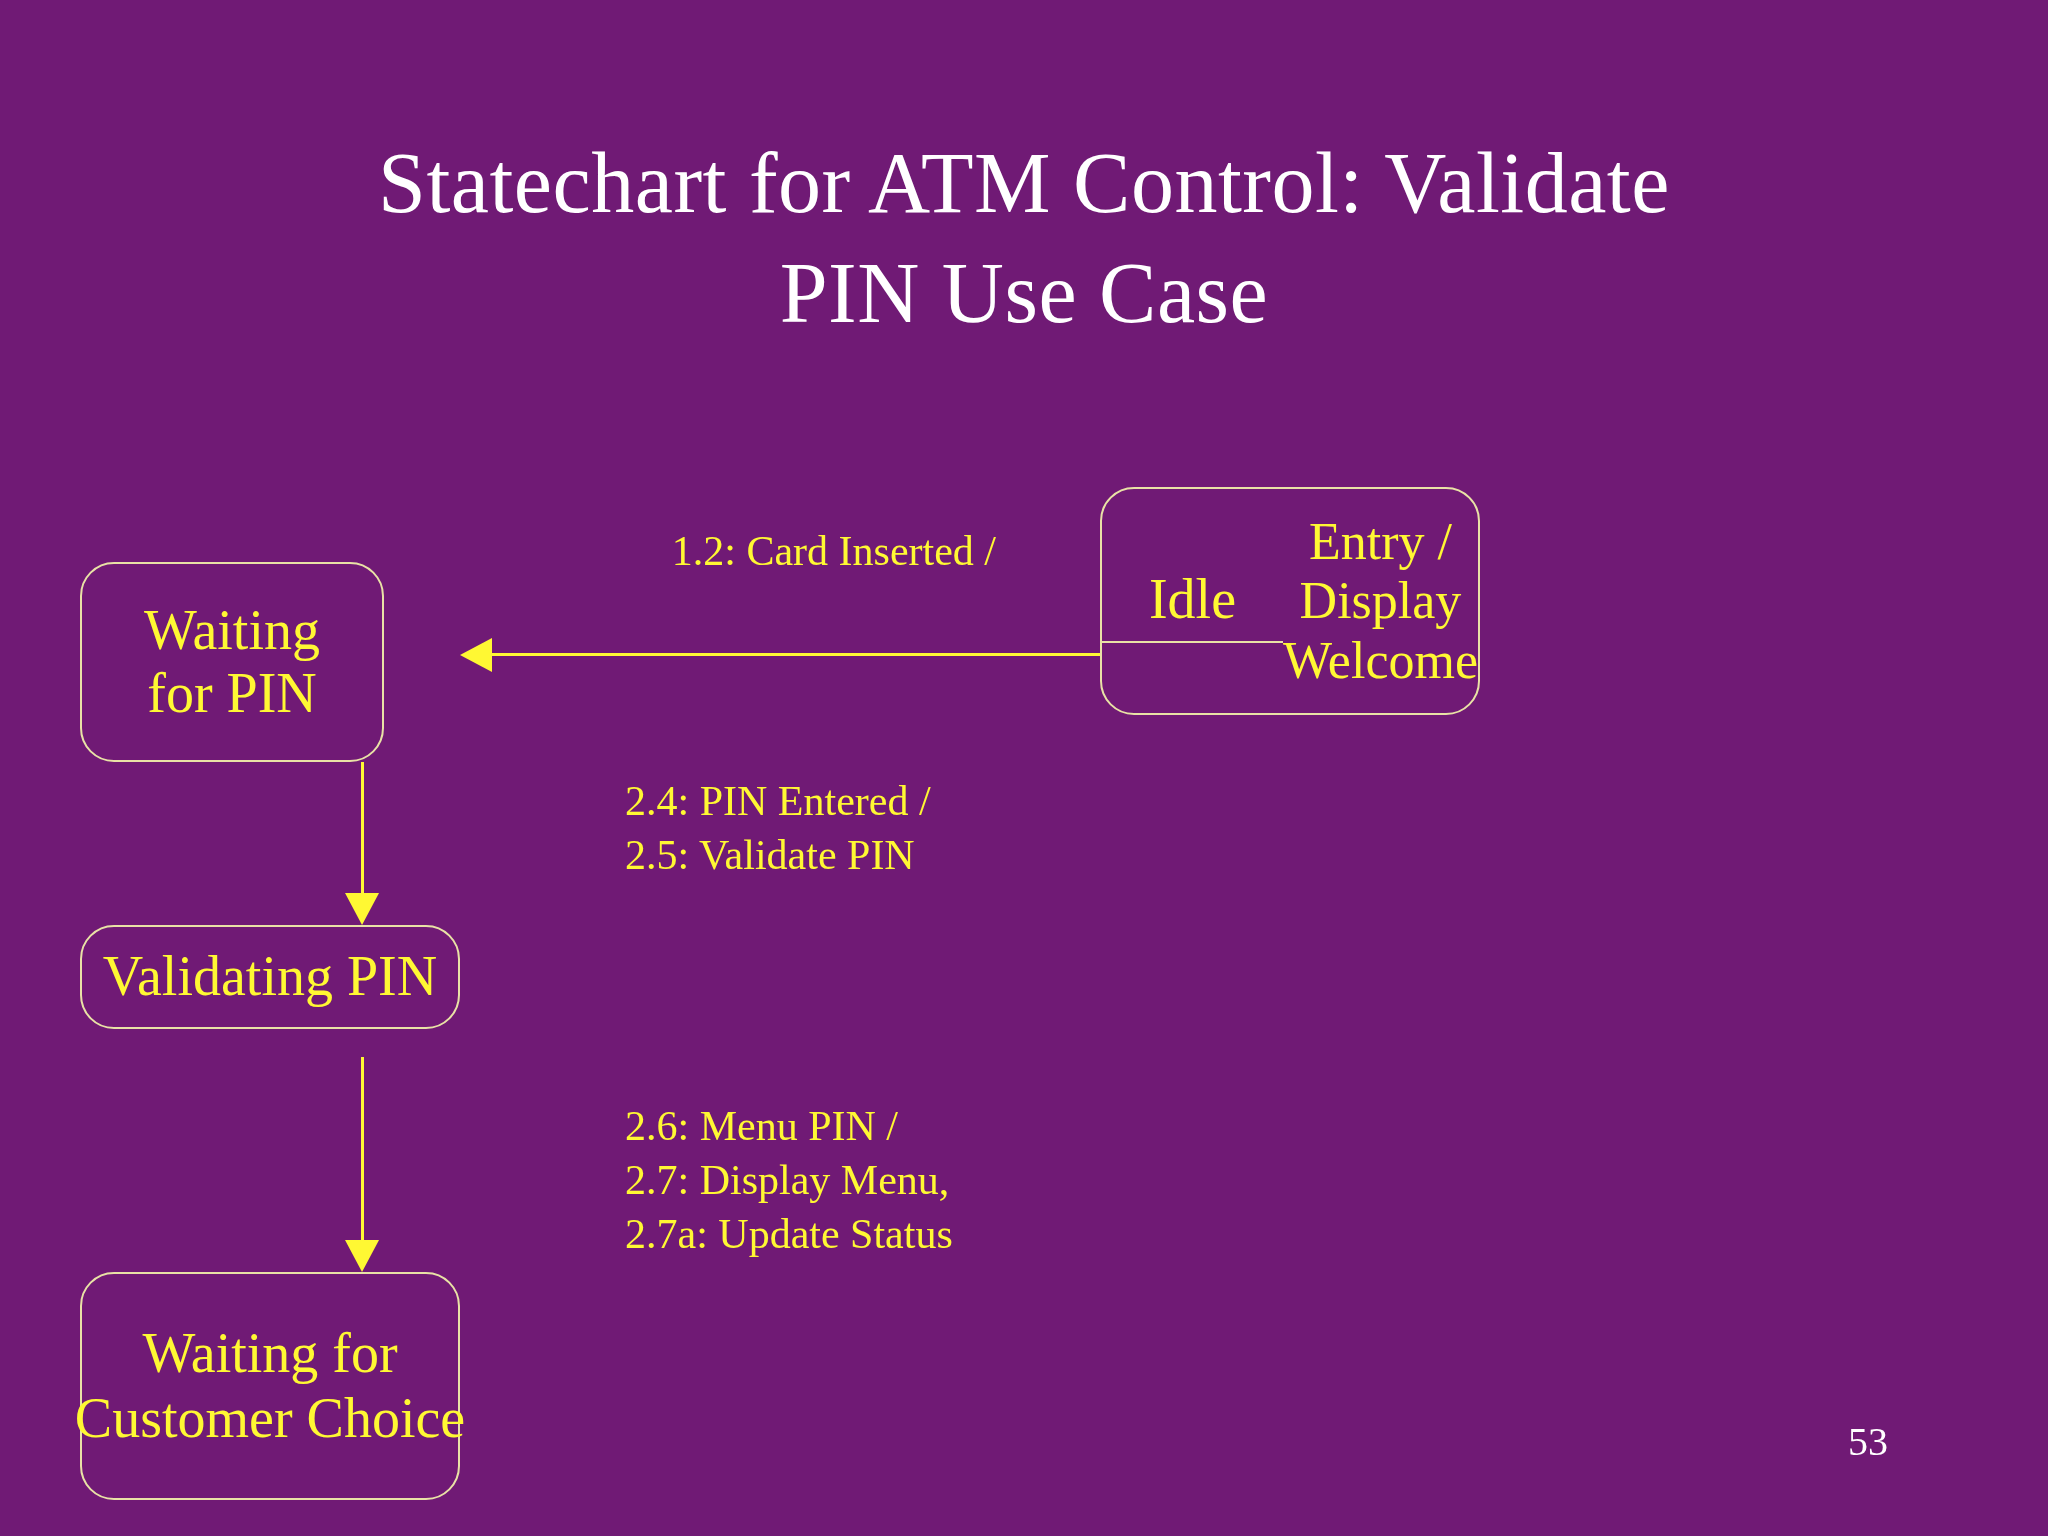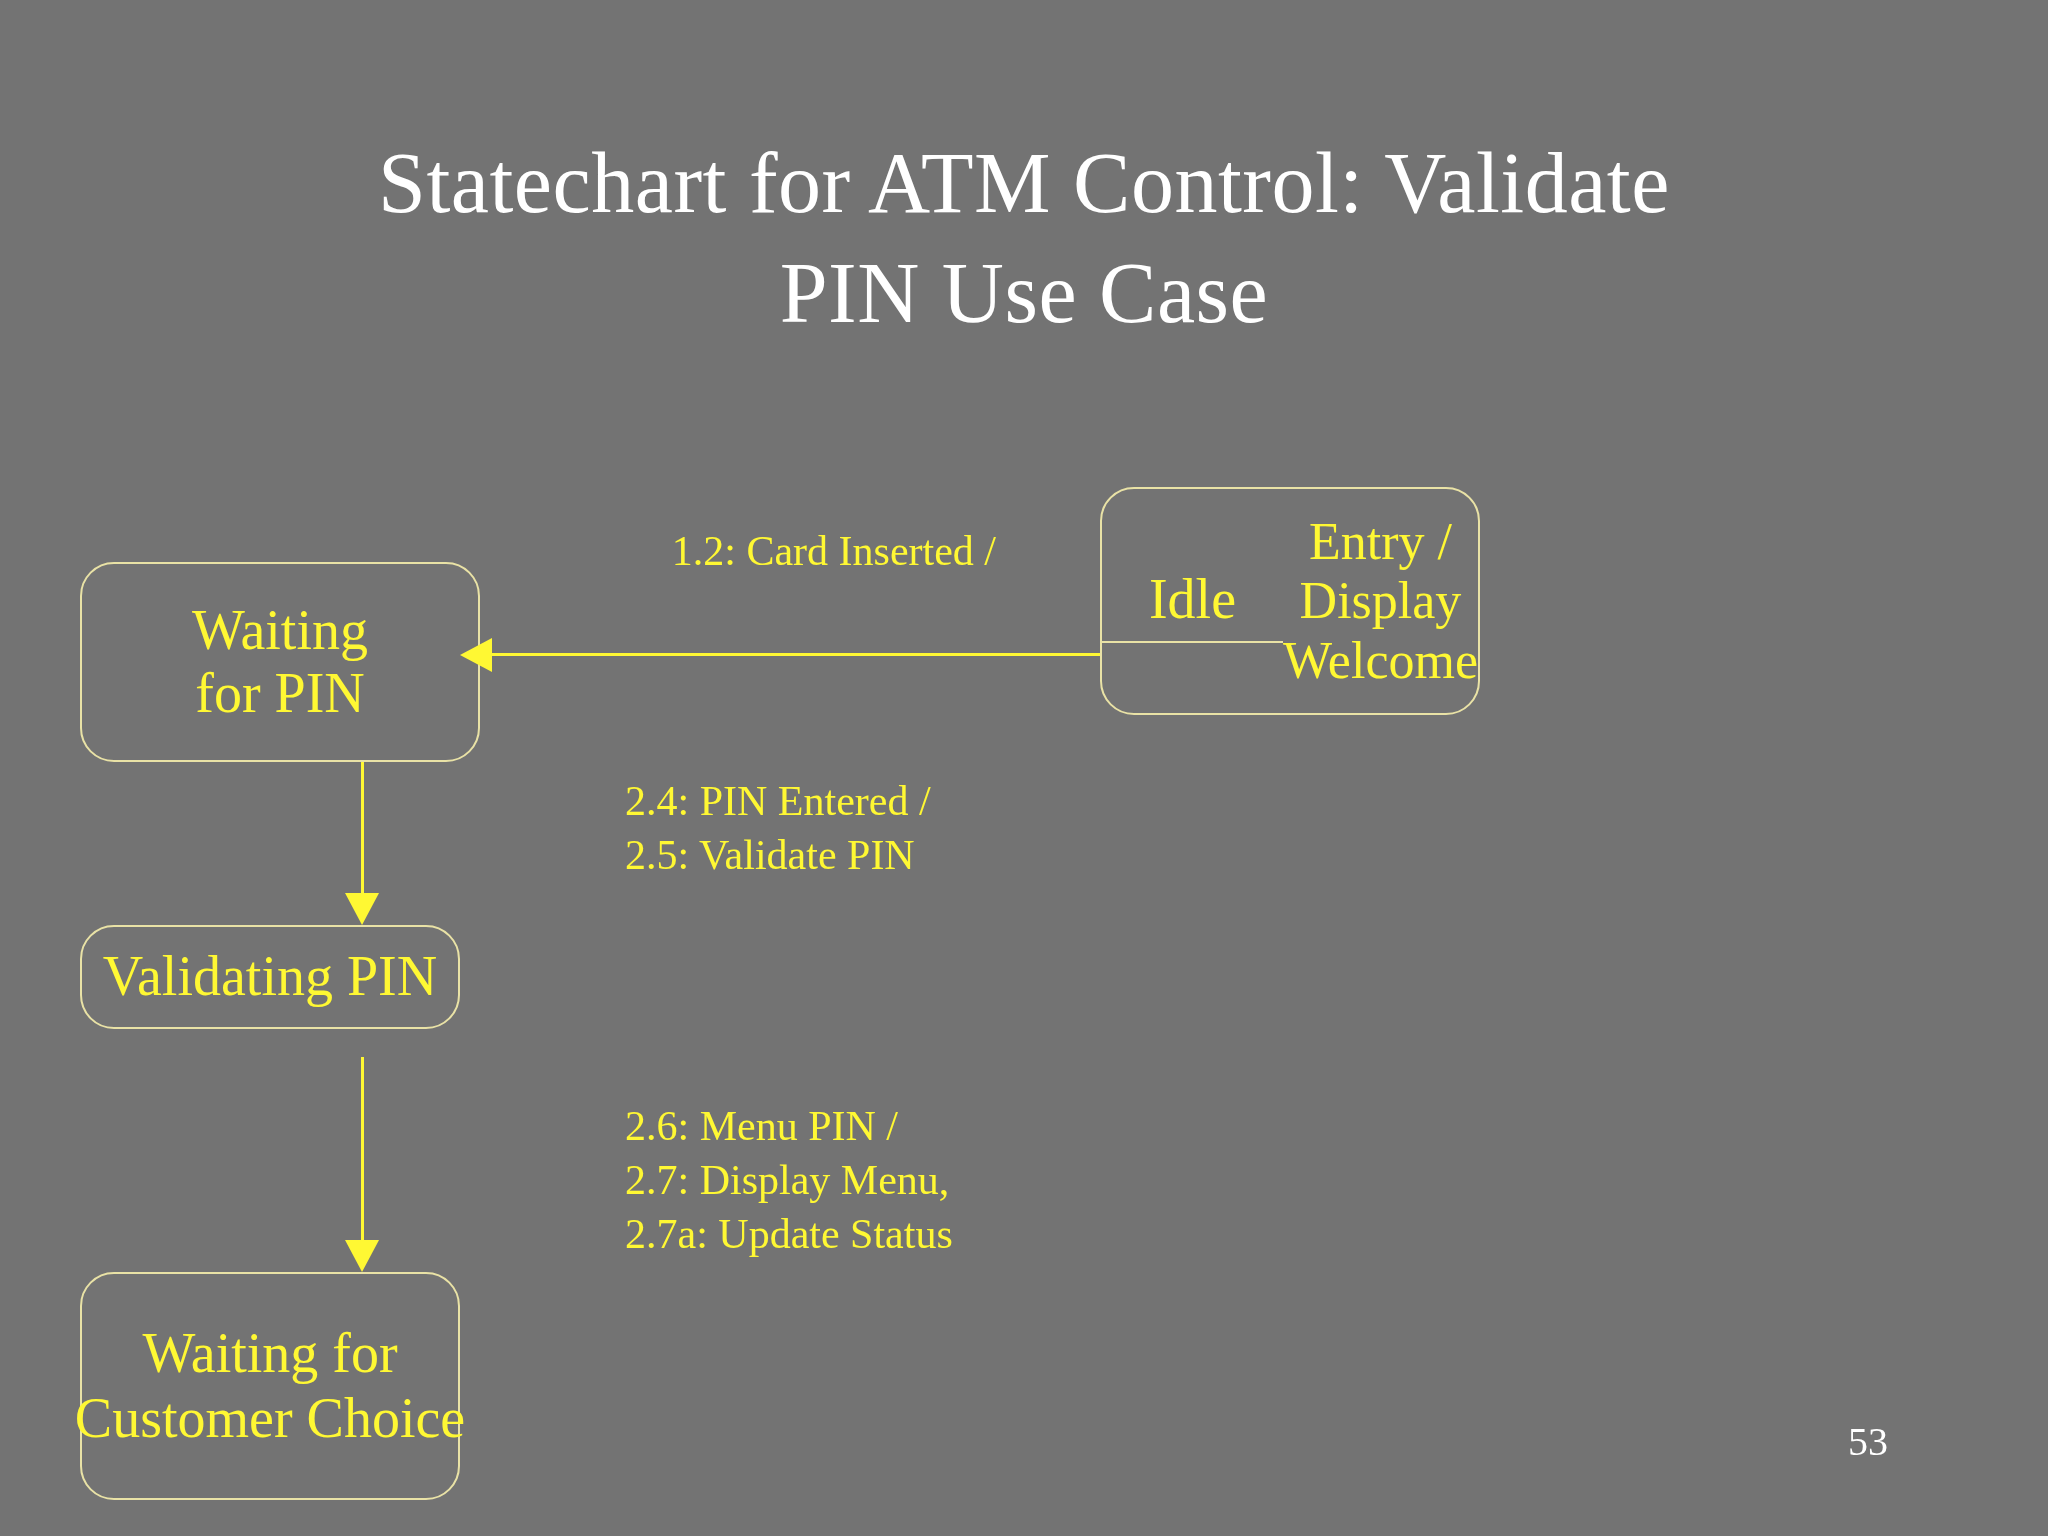--- a/index.html
+++ b/index.html
@@ -4,21 +4,21 @@
 <style>
   html, body {
     margin: 0;
     padding: 0;
     background: #0D0DBF;
   }
   #slide {
     position: relative;
     width: 2048px;
     height: 1536px;
-    background: #737373;
+    background: #701a75;
     overflow: hidden;
     font-family: "Liberation Serif", "DejaVu Serif", serif;
   }
 
   
   #title {
     position: absolute;
     left: 120px;
     top: 128px;
     width: 1808px;
@@ -74,21 +74,21 @@
     align-items: flex-start;
     justify-content: center;
     font-size: 52px;
     line-height: 1.14;
   }
   #box-idle .compart-body .nline { display: block; }
 
   #box-waiting-pin {
     left: 80px;
     top: 562px;
-    width: 400px;
+    width: 304px;
     height: 200px;
     align-items: center;
   }
   #box-validating-pin {
     left: 80px;
     top: 925px;
     width: 380px;
     height: 104px;
   }
   #box-waiting-choice {

